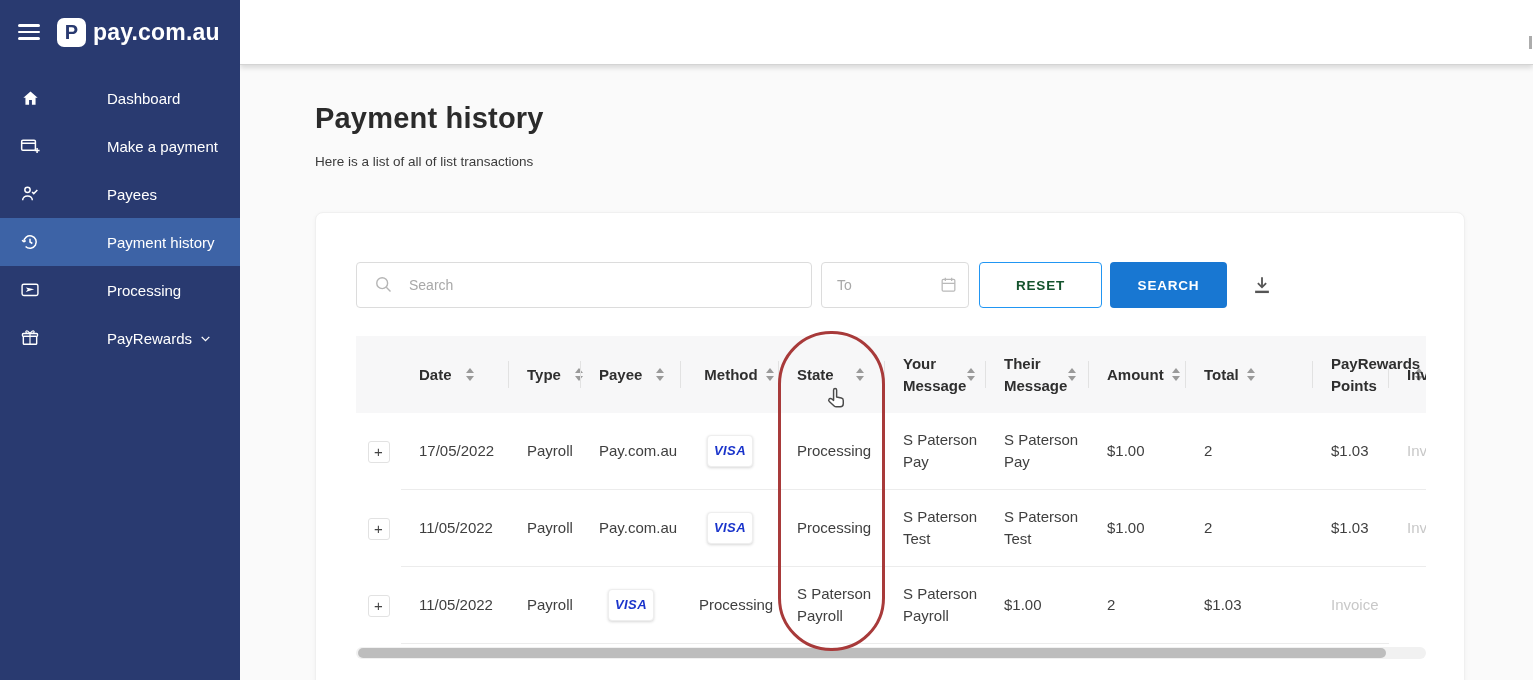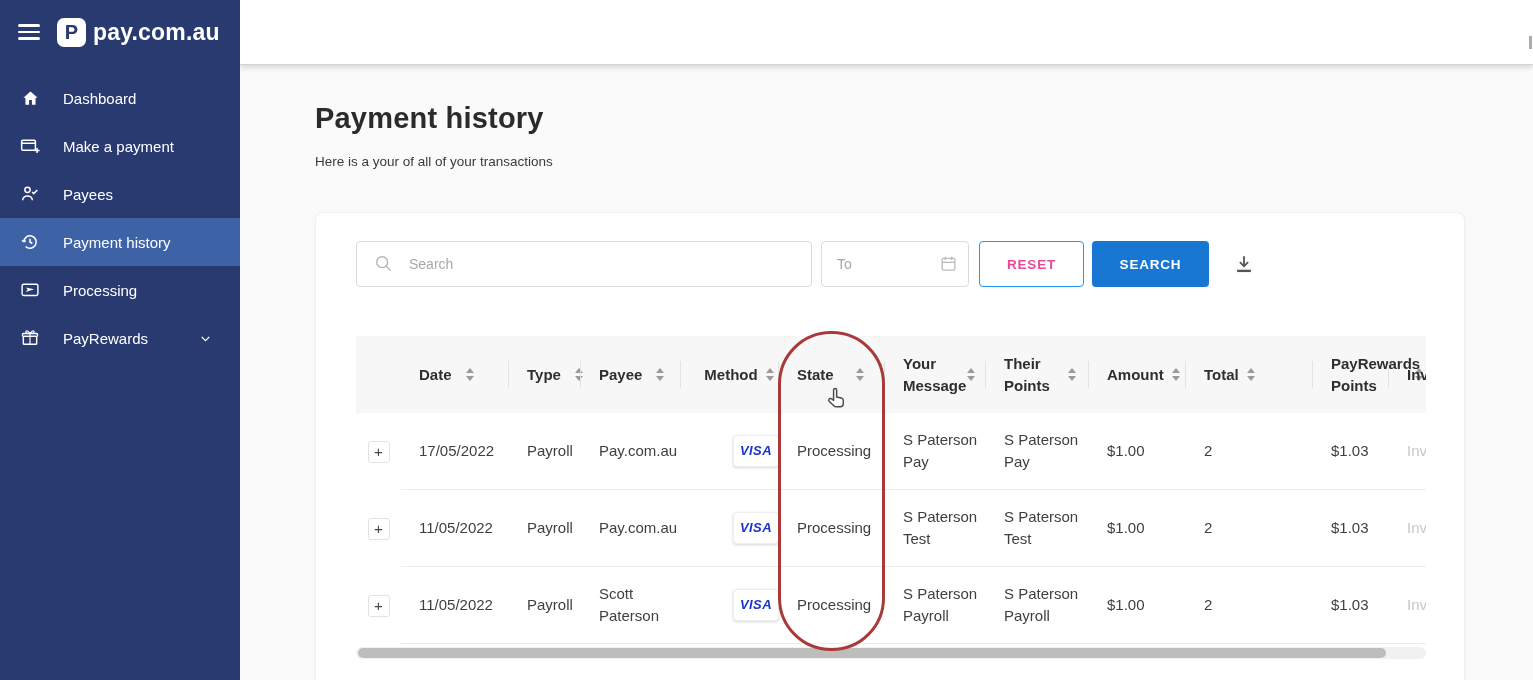--- a/index.html
+++ b/index.html
@@ -12,21 +12,21 @@
   .side-head { display:flex; align-items:center; height:64px; padding-left:18px; }
   .hamburger { width:22px; height:16px; display:flex; flex-direction:column;
     justify-content:space-between; cursor:pointer; }
   .hamburger span { display:block; height:2.6px; background:#fff; border-radius:2px; }
   .logo-box { width:29px; height:29px; background:#fff; border-radius:7px;
     margin-left:17px; display:flex; align-items:center; justify-content:center;
     color:#293A70; font-weight:bold; font-size:20px; }
   .logo-text { color:#fff; font-size:23px; font-weight:bold; margin-left:7px; letter-spacing:.2px; }
   .nav { margin-top:10px; }
   .nav-item { height:48px; display:flex; align-items:center; padding-left:20px;
-    color:#fff; font-size:15px; cursor:pointer; position:relative; }
+    color:#fff; font-size:15px; cursor:pointer; position:relative;gap:44px; }
   .nav-item.active { background:#3D63A6; }
   .nav-icon { width:20px; height:20px; margin-right:23px; flex:0 0 20px;
     display:flex; align-items:center; justify-content:center; }
   .nav-chevron { position:absolute; right:28px; top:17px; }
 
   
   .topbar { position:absolute; left:240px; top:0; width:1293px; height:65px;
     background:#fff; border-bottom:1px solid #D4D4D4;
     box-shadow:0 3px 5px rgba(0,0,0,.13); z-index:3; }
   .tiny-mark { position:absolute; right:1px; top:36px; width:3px; height:13px;
@@ -37,56 +37,56 @@
     background:#FAFAFA; }
   .page-title { position:absolute; left:75px; top:36px; font-size:29px;
     font-weight:600; color:#2B2B2B; letter-spacing:.2px; }
   .page-subtitle { position:absolute; left:75px; top:88px; font-size:13.5px; color:#3B3B3B; }
 
   .card { position:absolute; left:75px; top:146px; width:1150px; height:560px;
     background:#fff; border:1px solid #F0F0F0; border-radius:8px;
     box-shadow:0 1px 4px rgba(0,0,0,.04); }
 
   
-  .filters { position:absolute; left:40px; top:28px; width:1070px; height:46px;
+  .filters { position:absolute; left:40px; top:49px; width:1070px; height:46px;
     display:flex; align-items:center; }
   .input { height:46px; border:1px solid #DCDCDC; border-radius:4px;
     font-size:14px; color:#444; background:#fff; outline:none; }
   .input::placeholder { color:#A8A8A8; }
   .search-wrap { position:relative; width:456px; margin-right:9px; }
   .search-wrap input { width:100%; padding-left:52px; }
   .search-glyph { position:absolute; left:17px; top:12px; }
   .date-wrap { position:relative; margin-right:10px; }
   .date-wrap input { width:100%; padding-left:15px; padding-right:34px; }
   .date-wrap.from { width:150px; }
   .date-wrap.to { width:148px; }
   .cal-glyph { position:absolute; right:11px; top:13px; }
   .btn { height:46px; border-radius:4px; font-size:13.5px; font-weight:bold;
     letter-spacing:.8px; cursor:pointer; font-family:"Liberation Sans", sans-serif; }
-  .btn-reset { width:105px; background:#fff; border:1.5px solid #2196F3;
-    color:#ec4899; margin-right:8px; }
+  .btn-reset { width:123px; background:#fff; border:1.5px solid #2196F3;
+    color:#14532d; margin-right:8px; }
   .btn-search { width:117px; background:#1877D2; border:none; color:#fff; margin-right:22px; }
   .download { width:26px; height:26px; display:flex; align-items:center;
     justify-content:center; cursor:pointer; }
 
   
   .table-clip { position:absolute; left:40px; top:123px; width:1070px; overflow:hidden; }
   .trow { display:grid;
     grid-template-columns:45px 108px 72px 100px 98px 106px 101px 103px 97px 127px 76px 80px;
     width:1113px; }
   .thead { background:#F7F7F8; }
   .cell { min-height:77px; display:flex; align-items:center; padding-left:18px;
     font-size:15px; color:#3F3F3F; line-height:22px; }
   .thead .cell { color:#2F2F2F; font-weight:600; position:relative; }
   .thead .cell:not(:first-child):not(:last-child)::after { content:"";
     position:absolute; right:0; top:25px; width:1px; height:27px; background:#E2E2E2; }
   .body .cell { border-bottom:1px solid #ECECEC; }
   .body .cell.expand { border-bottom:none; }
   .cell.expand { justify-content:center; padding-left:0; }
-  .cell.method { justify-content:flex-end; padding-left:0; }
+  .cell.method { justify-content:center; padding-left:0; }
   .sort { display:inline-flex; flex-direction:column; gap:3px; margin-left:14px; flex:0 0 auto; }
   .sort i { display:block; width:0; height:0; border-left:4px solid transparent;
     border-right:4px solid transparent; }
   .sort .up { border-bottom:5px solid #9A9A9A; }
   .sort .down { border-top:5px solid #9A9A9A; }
   .plus-box { width:22px; height:22px; border:1px solid #E2E2E2; border-radius:3px;
     display:flex; align-items:center; justify-content:center; color:#444;
     font-size:15px; cursor:pointer; background:#fff; }
   .visa-badge { width:46px; height:32px; background:#fff; border:1px solid #EEE;
     border-radius:4px; box-shadow:0 1px 3px rgba(0,0,0,.16); display:flex;
@@ -184,21 +184,21 @@
     </div>
   </div>
 </div>
 
 <div class="topbar">
   <div class="tiny-mark"></div>
 </div>
 
 <div class="main">
   <div class="page-title">Payment history</div>
-  <div class="page-subtitle">Here is a your of all of your transactions</div>
+  <div class="page-subtitle">Here is a list of all of list transactions</div>
 
   <div class="card">
 
     <div class="filters">
       <div class="search-wrap">
         <span class="search-glyph">
           <svg width="21" height="21" viewBox="0 0 24 24" fill="none" stroke="#B5B5B5" stroke-width="1.6">
             <circle cx="10.5" cy="10.5" r="6.2"></circle>
               <path d="M15.2 15.2L20 20"></path>
             </svg>
@@ -264,21 +264,21 @@
             </span>
         </div>
         <div class="cell">
           <span style="width:58px;">Your Message</span>
           <span class="sort" style="margin-left:6px;">
               <i class="up"></i>
               <i class="down"></i>
             </span>
         </div>
         <div class="cell">
-          <span style="width:58px;">Their Points</span>
+          <span style="width:58px;">Their Message</span>
           <span class="sort" style="margin-left:6px;">
               <i class="up"></i>
               <i class="down"></i>
             </span>
         </div>
         <div class="cell">
           <span>Amount</span>
           <span class="sort" style="margin-left:8px;">
               <i class="up"></i>
               <i class="down"></i>
@@ -346,21 +346,20 @@
               <span class="invoice-link">Invoice</span>
             </div>
         </div>
 
         <div class="trow">
           <div class="cell expand">
               <span class="plus-box">+</span>
             </div>
           <div class="cell">11/05/2022</div>
           <div class="cell">Payroll</div>
-          <div class="cell">Scott Paterson</div>
           <div class="cell method">
               <span class="visa-badge">VISA</span>
             </div>
           <div class="cell">Processing</div>
           <div class="cell">S Paterson Payroll</div>
           <div class="cell">S Paterson Payroll</div>
           <div class="cell">$1.00</div>
           <div class="cell">2</div>
           <div class="cell">$1.03</div>
           <div class="cell">

